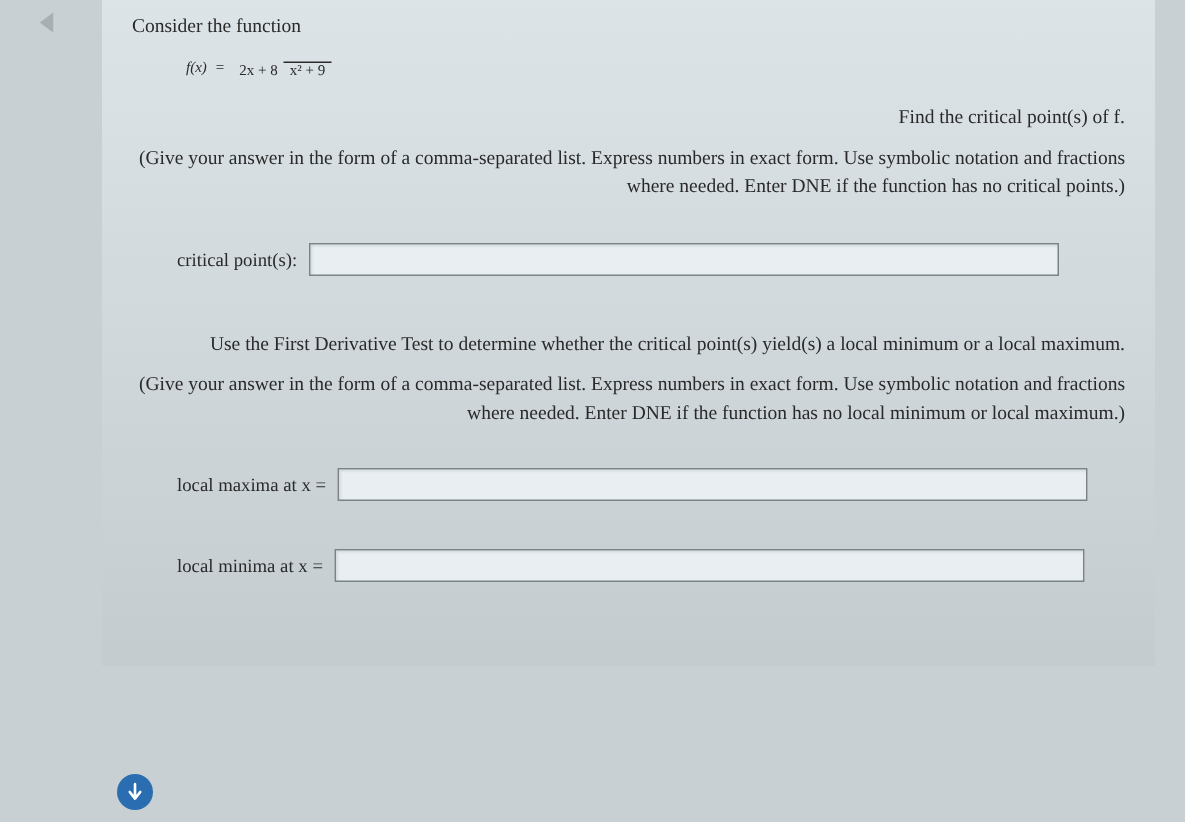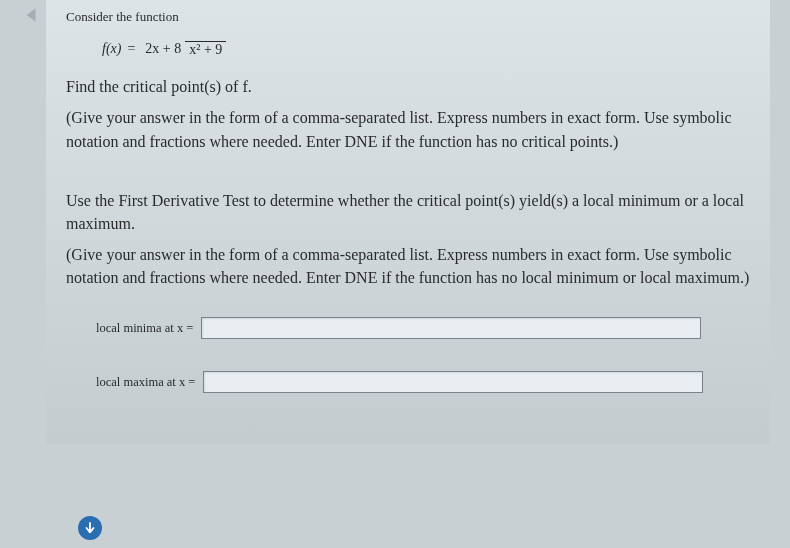--- a/index.html
+++ b/index.html
@@ -6,58 +6,59 @@
   body {
     width: 790px;
     height: 548px;
     background: #c8d0d4;
     font-family: Georgia, 'Times New Roman', serif;
     overflow: hidden;
     position: relative;
   }
   .content-panel {
     position: absolute;
-    left: 46px;
+    left: 68px;
     top: 0;
     right: 20px;
     height: 444px;
     background: linear-gradient(180deg, #dde4e8 0%, #d0d8dc 50%, #c4ccd0 100%);
     padding: 8px 20px 8px 20px;
     color: #2a2a2a;
     font-size: 13px;
     line-height: 1.45;
   }
   .heading {
     font-size: 13px;
     color: #2a2a2a;
     margin-bottom: 10px;
   }
   .formula-block {
     margin: 12px 0 16px 36px;
     font-style: italic;
-    font-size: 14px;
+    font-size: 10px;
     display: flex;
-    align-items: center;
+    align-items: flex-end;
   }
   .fx { font-style: italic; }
   .eq { margin: 0 6px; font-style: normal; }
   .fraction {
     display: inline-flex;
     flex-direction: row;
     align-items: center;
     font-style: normal;
     line-height: 1.1;
     vertical-align: middle;
   }
   .fraction .num { padding: 0 4px; }
   .fraction .den { border-top: 1px solid #2a2a2a; padding: 0 4px; }
   .para {
     margin: 8px 0;
-    font-size: 16px;
+    font-size: 13px;
     color: #2a2a2a;
+    text-align: right;
   }
   .input-row {
     display: flex;
     align-items: center;
     margin: 28px 0 32px 30px;
   }
   .input-label {
     font-size: 12.5px;
     color: #2a2a2a;
     margin-right: 8px;
@@ -122,31 +123,35 @@
     <span class="eq"> = </span>
     <span class="fraction">
       <span class="num">2x + 8</span>
       <span class="den">x² + 9</span>
     </span>
   </div>
 
   <div class="para">Find the critical point(s) of f.</div>
   <div class="para">(Give your answer in the form of a comma-separated list. Express numbers in exact form. Use symbolic notation and fractions where needed. Enter DNE if the function has no critical points.)</div>
 
+  <div class="input-row">
+    <span class="input-label">critical point(s):</span>
+    <input class="answer-input" type="text" value="" style="">
+  </div>
 
   <div class="para section-gap">Use the First Derivative Test to determine whether the critical point(s) yield(s) a local minimum or a local maximum.</div>
   <div class="para">(Give your answer in the form of a comma-separated list. Express numbers in exact form. Use symbolic notation and fractions where needed. Enter DNE if the function has no local minimum or local maximum.)</div>
 
   <div class="input-row">
-    <span class="input-label">local minima at x =</span>
+    <span class="input-label">local maxima at x =</span>
     <input class="answer-input" type="text" value="" style="">
   </div>
 
   <div class="input-row">
-    <span class="input-label">local maxima at x =</span>
+    <span class="input-label">local minima at x =</span>
     <input class="answer-input" type="text" value="" style="">
   </div>
 
 </div>
 
 <button class="scroll-btn">
   <svg viewBox="0 0 16 16">
     <path d="M8 2 L8 12 M4 8 L8 13 L12 8" stroke="#fff" stroke-width="2" fill="none" stroke-linecap="round" stroke-linejoin="round"></path>
   </svg>
 </button>

